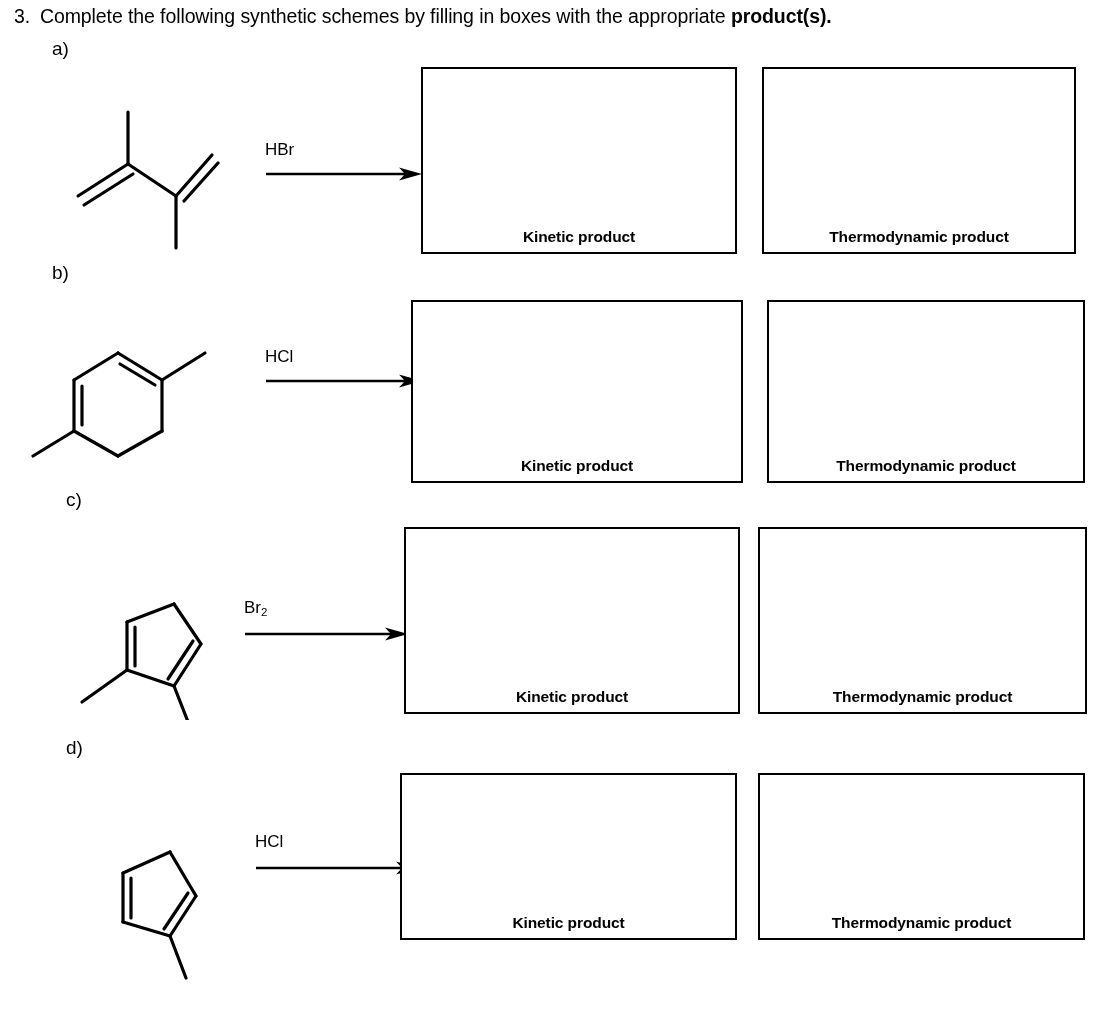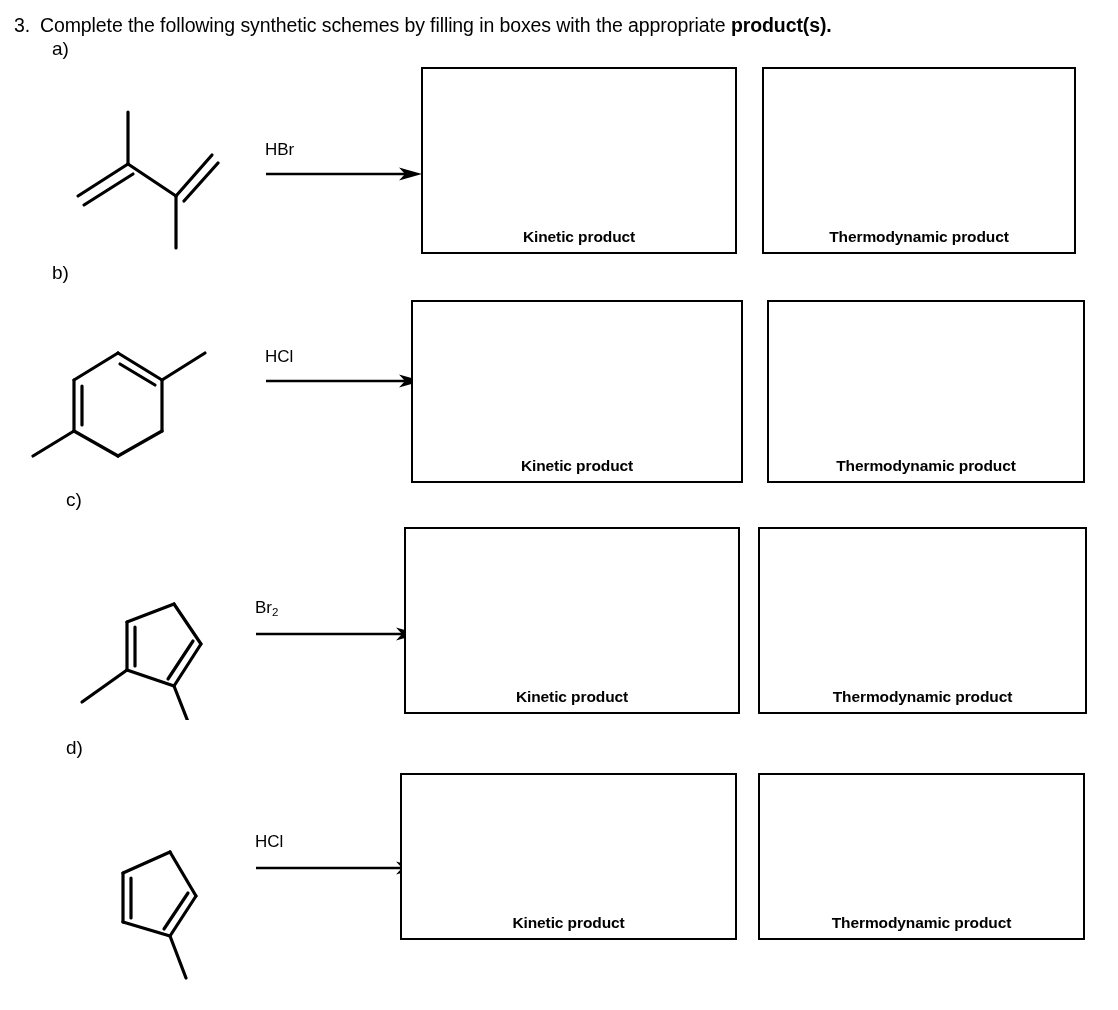--- a/index.html
+++ b/index.html
@@ -14,21 +14,21 @@
     position: relative;
     font-family: "Liberation Sans", sans-serif;
     color: #000000;
     overflow: hidden;
   }
 
   
   #question-header {
     position: absolute;
     left: 14px;
-    top: 12px;
+    top: 3px;
     width: 1095px;
     font-size: 19.5px;
     line-height: 26px;
     letter-spacing: -0.1px;
     white-space: nowrap;
   }
   #question-header .qnum {
     display: inline-block;
     width: 26px;
   }
@@ -203,21 +203,21 @@
 
       <line x1="104" y1="106" x2="57" y2="90"></line>
 
       <line x1="57" y1="90" x2="12" y2="122"></line>
 
       <line x1="104" y1="106" x2="122" y2="152"></line>
     </g>
   </svg>
 </div>
 
-<div class="arrow-wrap" style="left:255px; top:598px; width:165px; height:44px;">
+<div class="arrow-wrap" style="left:244px; top:598px; width:165px; height:44px;">
   <div class="arrow-label" style="top:0;">
     <span>Br</span><sub>2</sub>
   </div>
   <svg class="arrow-svg" width="165" height="16" viewBox="0 0 165 16">
     <line x1="1" y1="8" x2="155" y2="8" stroke="#000000" stroke-width="2.6"></line>
     <polygon points="141,1.5 164,8 141,14.5 147,8" fill="#000000"></polygon>
   </svg>
 </div>
 
 <div class="answer-box" style="left:404px; top:527px; width:336px; height:187px;">

